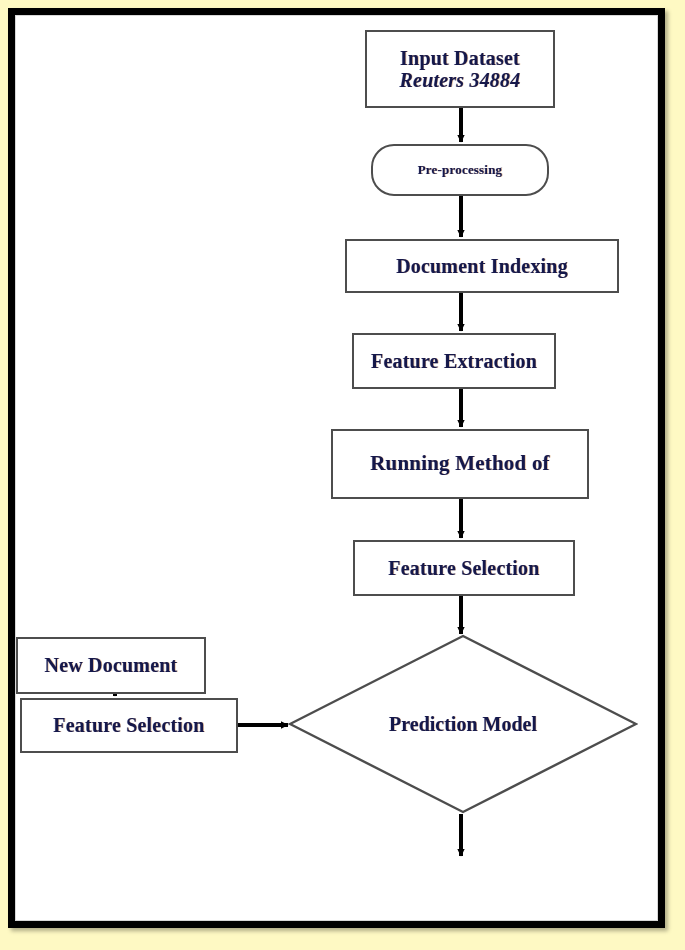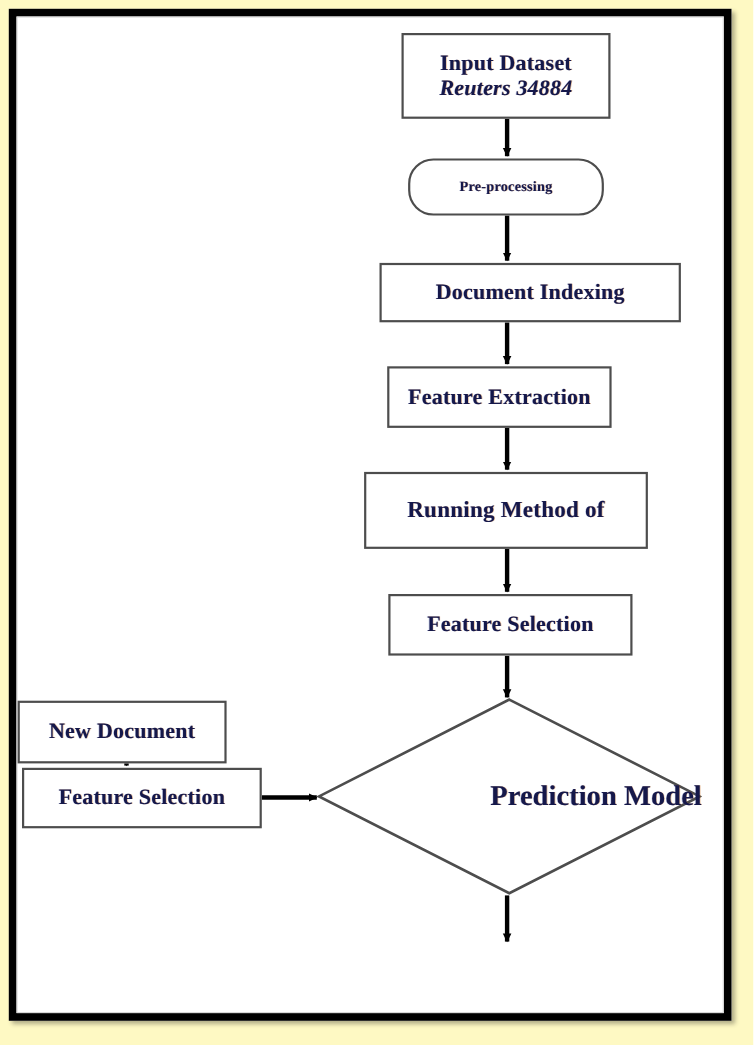--- a/index.html
+++ b/index.html
@@ -172,19 +172,19 @@
 
     <div class="node" style="left:20px; top:698px; width:218px; height:55px; font-size:20px;">
       <span class="line">Feature Selection</span>
     </div>
 
 
     <div class="diamond-wrap" style="left:288px; top:634px; width:350px; height:180px;">
       <svg class="diamond-svg" width="350" height="180" viewBox="0 0 350 180">
         <polygon points="175,2 348,90 175,178 2,90" fill="#ffffff" stroke="#4d4d4d" stroke-width="2.4"></polygon>
       </svg>
-      <div class="diamond-text" style="font-size:26px;align-items:flex-end;">
+      <div class="diamond-text" style="font-size:20px;">
         <span class="line">Prediction Model</span>
       </div>
     </div>
 
   </div>
 </div>
 
 </body></html>

